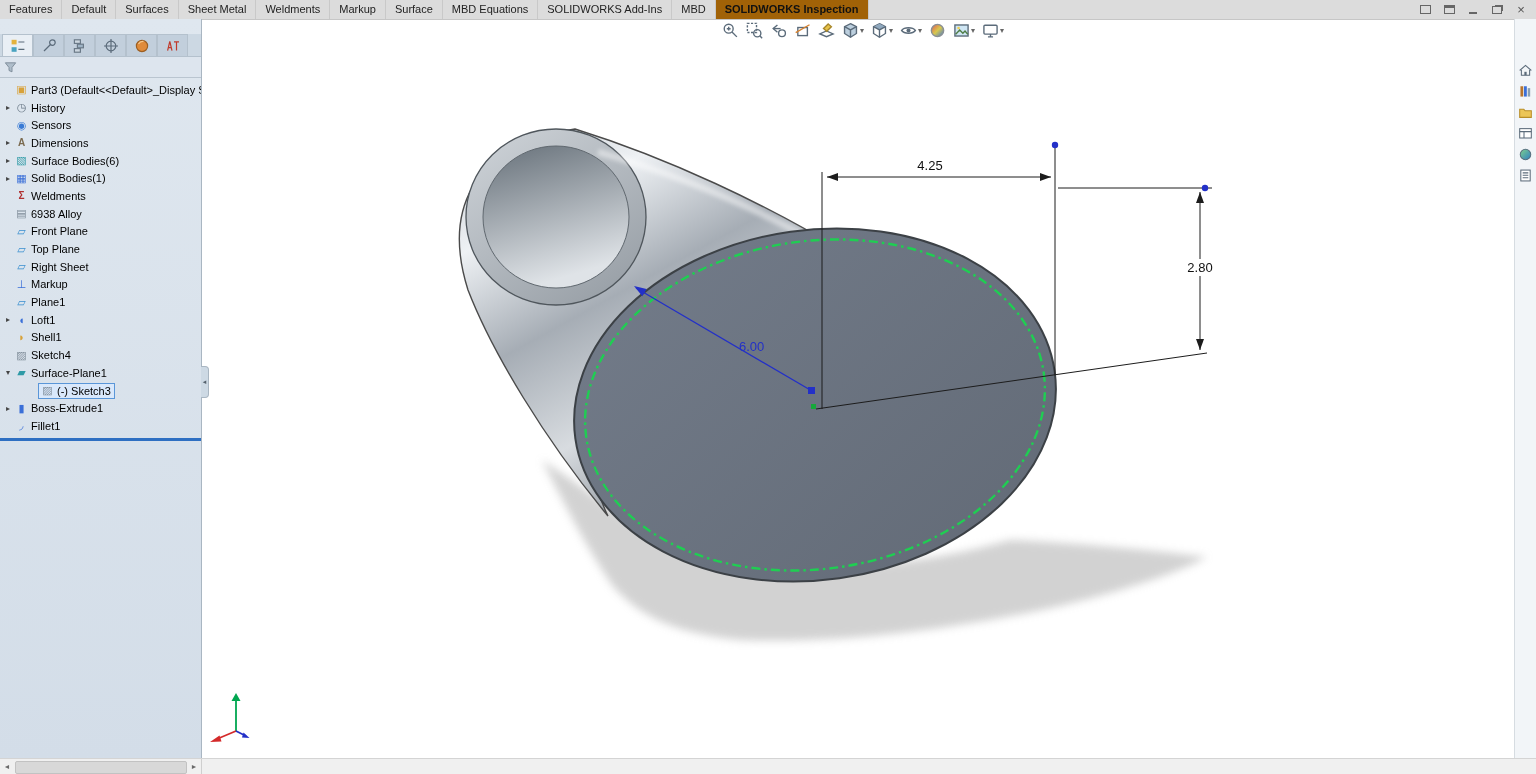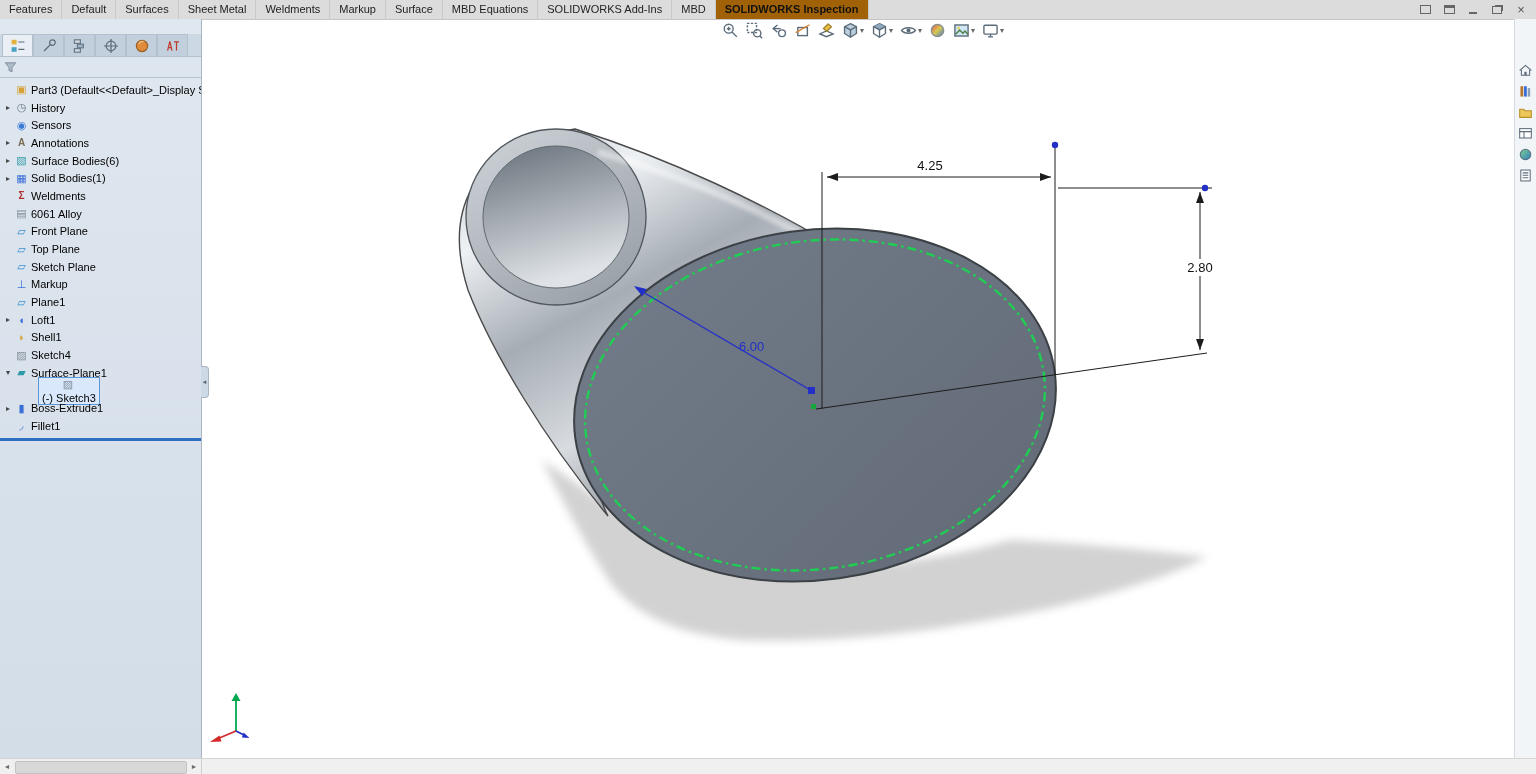--- a/index.html
+++ b/index.html
@@ -53,21 +53,21 @@
   .icon-material::before{content:"\25A4";color:#7f8c99;}
   .icon-plane::before{content:"\25B1";color:#3a8fd0;}
   .icon-origin::before{content:"\22A5";color:#3a6fd8;}
   .icon-loft::before{content:"\25D6";color:#3a6fd8;}
   .icon-shell::before{content:"\25D7";color:#d8a23a;}
   .icon-sketch::before{content:"\25A8";color:#7f8c99;}
   .icon-surfplane::before{content:"\25B0";color:#2e9aa6;}
   .icon-extrude::before{content:"\25AE";color:#3a6fd8;}
   .icon-fillet::before{content:"\25DE";color:#3a6fd8;}
   .tlabel{padding-left:2px;}
-  .sel-box{display:inline-flex;align-items:center;background:#d9e8fb;border:1px solid #5a96d8;padding:0 3px 0 1px;flex-direction:column;}
+  .sel-box{display:inline-flex;align-items:center;background:#d9e8fb;border:1px solid #5a96d8;padding:0 3px 0 1px;}
   .rollback{height:3px;background:#2e6fc2;margin-top:3px;}
   .splitter-tab{position:absolute;left:201px;top:366px;width:7px;height:30px;background:#cdd9e4;
     border:1px solid #a9b6c2;border-left:none;border-radius:0 4px 4px 0;display:flex;align-items:center;justify-content:center;
     font-size:7px;color:#55616c;z-index:6;}
   
   #viewport-svg{position:absolute;left:201px;top:19px;}
   #viewport-svg text{font-family:"Liberation Sans",sans-serif;font-size:13px;fill:#111;}
   
   .taskpane{position:absolute;right:0;top:19px;width:21px;bottom:15px;background:#f2f5f8;
     border-left:1px solid #d6dce1;display:flex;flex-direction:column;align-items:center;padding-top:42px;gap:3px;}
@@ -264,56 +264,56 @@
         <span class="tlabel">History</span>
       </div>
     <div class="trow">
         <span class="tw"></span>
         <span class="ticon icon-sensors"></span>
         <span class="tlabel">Sensors</span>
       </div>
     <div class="trow">
         <span class="tw r"></span>
         <span class="ticon icon-annotations"></span>
-        <span class="tlabel">Annotations</span>
+        <span class="tlabel">Dimensions</span>
       </div>
     <div class="trow">
         <span class="tw r"></span>
         <span class="ticon icon-surfbodies"></span>
         <span class="tlabel">Surface Bodies(6)</span>
       </div>
     <div class="trow">
         <span class="tw r"></span>
         <span class="ticon icon-solidbodies"></span>
         <span class="tlabel">Solid Bodies(1)</span>
       </div>
     <div class="trow">
         <span class="tw"></span>
         <span class="ticon icon-equations"></span>
         <span class="tlabel">Weldments</span>
       </div>
     <div class="trow">
         <span class="tw"></span>
         <span class="ticon icon-material"></span>
-        <span class="tlabel">6061 Alloy</span>
+        <span class="tlabel">6938 Alloy</span>
       </div>
     <div class="trow">
         <span class="tw"></span>
         <span class="ticon icon-plane"></span>
         <span class="tlabel">Front Plane</span>
       </div>
     <div class="trow">
         <span class="tw"></span>
         <span class="ticon icon-plane"></span>
         <span class="tlabel">Top Plane</span>
       </div>
     <div class="trow">
         <span class="tw"></span>
         <span class="ticon icon-plane"></span>
-        <span class="tlabel">Sketch Plane</span>
+        <span class="tlabel">Right Sheet</span>
       </div>
     <div class="trow">
         <span class="tw"></span>
         <span class="ticon icon-origin"></span>
         <span class="tlabel">Markup</span>
       </div>
     <div class="trow">
         <span class="tw"></span>
         <span class="ticon icon-plane"></span>
         <span class="tlabel">Plane1</span>

